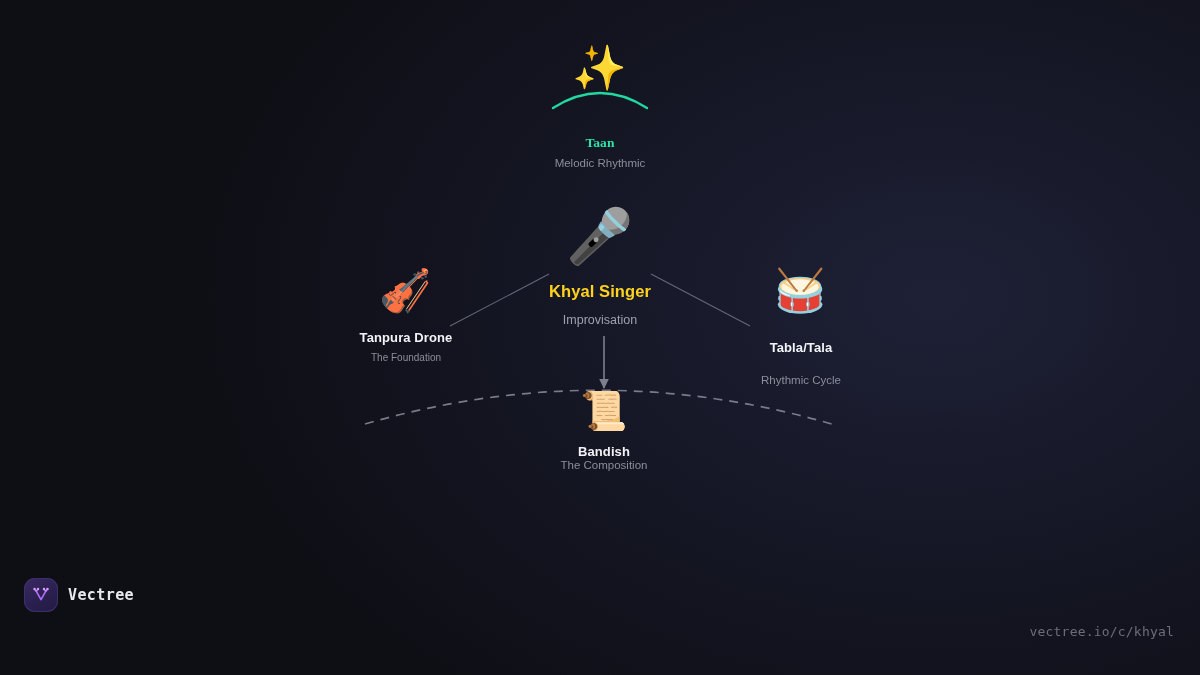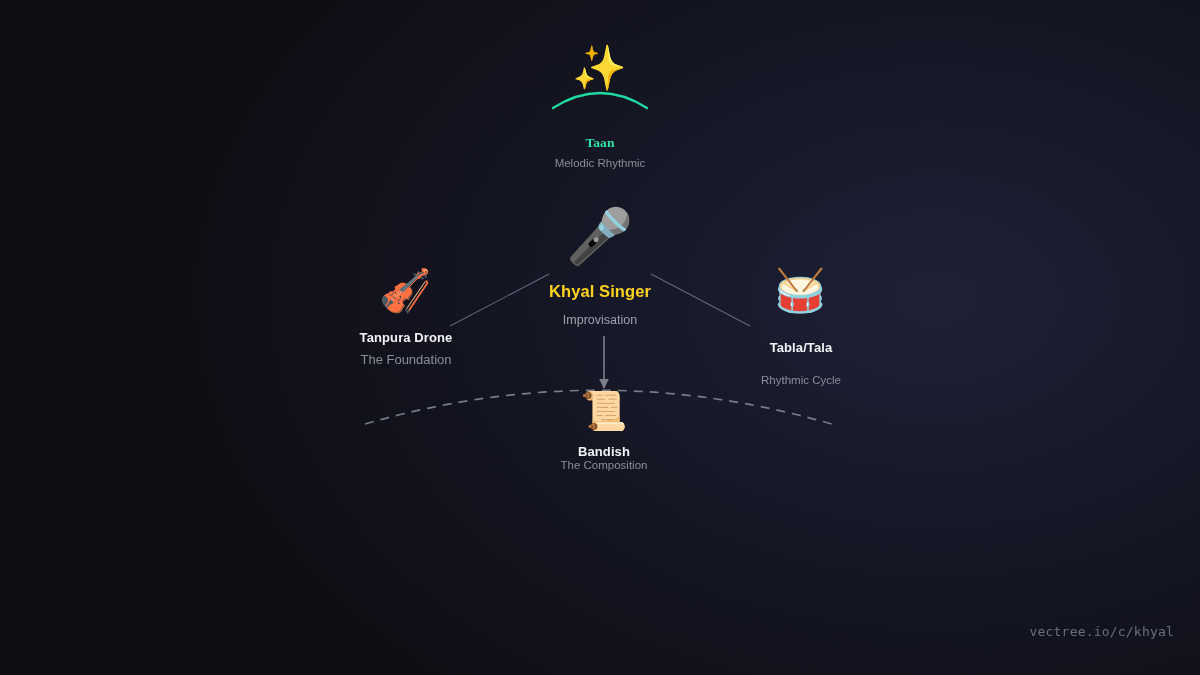--- a/index.html
+++ b/index.html
@@ -39,21 +39,21 @@
   
   #node-singer { left:600px; top:210px; }
   #node-singer .glyph { font-size:54px; height:64px; }
   #node-singer .label { color:#ffd21e; font-size:16.5px; margin-top:8px; }
   #node-singer .sub { font-size:12.5px; margin-top:12px; color:#9ea1ac; }
 
   
   #node-tanpura { left:406px; top:270px; }
   #node-tanpura .glyph { font-size:42px; height:50px; }
   #node-tanpura .label { color:#f2f3f6; font-size:13px; margin-top:10px; }
-  #node-tanpura .sub { font-size:13px; margin-top:7px; }
+  #node-tanpura .sub { font-size:10px; margin-top:7px; }
 
   
   #node-tabla { left:801px; top:270px; }
   #node-tabla .glyph { font-size:42px; height:50px; }
   #node-tabla .label { color:#f2f3f6; font-size:13px; margin-top:20px; }
   #node-tabla .sub { font-size:11.5px; margin-top:19px; }
 
   
   #node-bandish { left:604px; top:392px; }
   #node-bandish .glyph { font-size:38px; height:46px; }
@@ -129,16 +129,30 @@
     <div class="label">Tabla/Tala</div>
     <div class="sub">Rhythmic Cycle</div>
   </div>
 
   <div class="node" id="node-bandish">
     <span class="glyph">📜</span>
     <div class="label">Bandish</div>
     <div class="sub">The Composition</div>
   </div>
 
+  <div id="brand">
+    <div id="brand-logo">
+      <svg width="20" height="20" viewBox="0 0 20 20" xmlns="http://www.w3.org/2000/svg">
+        <path d="M5.2 6.2 L10 14.6 L14.8 6.2" fill="none" stroke="#b06cf0" stroke-width="1.7" stroke-linecap="round" stroke-linejoin="round"></path>
+        <path d="M5.2 6.2 L3.6 4.2 M5.2 6.2 L6.9 4.2" fill="none" stroke="#c77dff" stroke-width="1.5" stroke-linecap="round"></path>
+        <path d="M14.8 6.2 L13.1 4.2 M14.8 6.2 L16.4 4.2" fill="none" stroke="#c77dff" stroke-width="1.5" stroke-linecap="round"></path>
+        <circle cx="3.5" cy="3.9" r="1.25" fill="#d79bff"></circle>
+        <circle cx="7.0" cy="3.9" r="1.25" fill="#d79bff"></circle>
+        <circle cx="13.0" cy="3.9" r="1.25" fill="#d79bff"></circle>
+        <circle cx="16.5" cy="3.9" r="1.25" fill="#d79bff"></circle>
+      </svg>
+    </div>
+    <div id="brand-name">Vectree</div>
+  </div>
 
   <div id="page-url">vectree.io/c/khyal</div>
 
 </div>
 
 </body></html>

